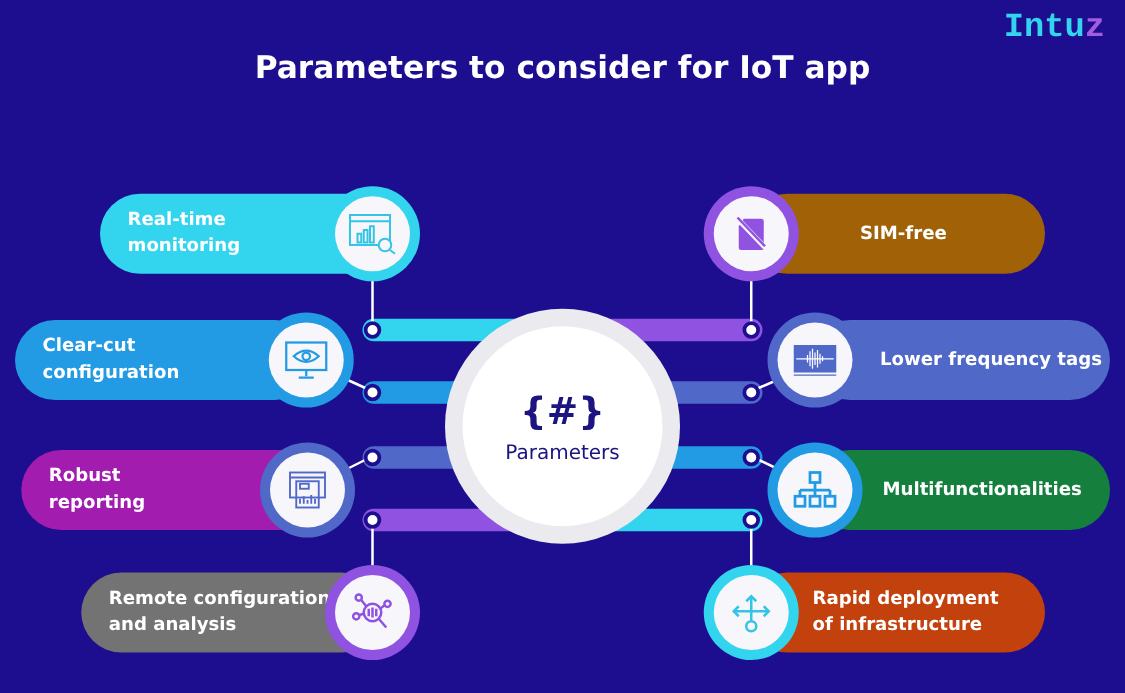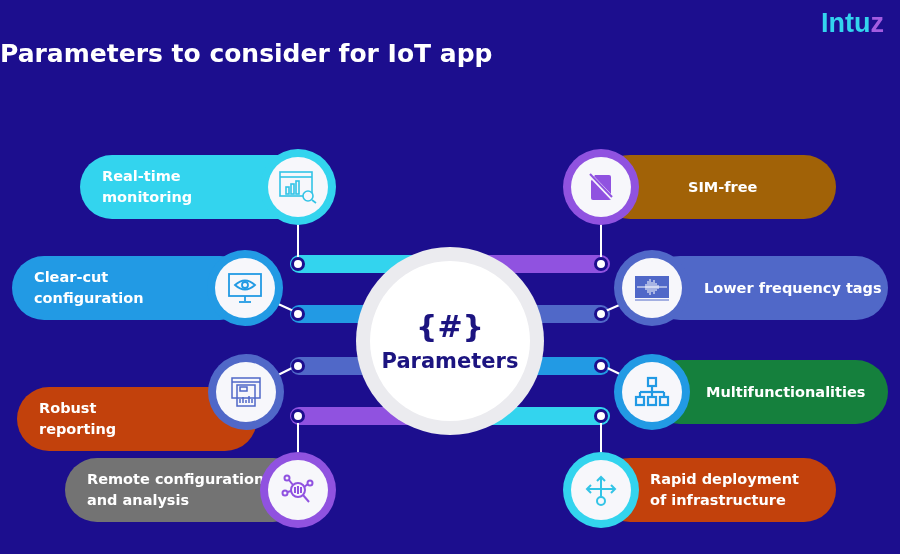--- a/index.html
+++ b/index.html
@@ -5,27 +5,28 @@
   * { box-sizing: border-box; margin: 0; padding: 0; }
   html, body { width: 900px; height: 554px; overflow: hidden; }
   body {
     background: #1c0e8e;
     font-family: "DejaVu Sans", "Liberation Sans", sans-serif;
     position: relative;
     color: #fff;
   }
   .logo {
     position: absolute; top: 8px; right: 16px;
-    font-family: Liberation Sans, sans-serif;
+    font-family: Liberation Mono, monospace;
     font-weight: bold; font-size: 27px; letter-spacing: 0px;
     color: #33d4ee;
   }
   .logo .z { color: #a35ce0; }
   .title {
     position: absolute; top: 34px; left: 0; width: 900px;
+    text-align: center;
     font-weight: bold; font-size: 25px; line-height: 40px;
     color: #fff;
   }
   .title div { white-space: nowrap; }
 
   
   .pill {
     position: absolute; height: 64px; border-radius: 32px;
     display: flex; align-items: center;
     font-weight: bold; font-size: 14.5px; line-height: 21px;
@@ -59,21 +60,21 @@
     width: 188px; height: 188px; border-radius: 50%;
     background: #ebebef;
     display: flex; align-items: center; justify-content: center;
   }
   .center-inner {
     width: 160px; height: 160px; border-radius: 50%;
     background: #fff;
     display: flex; flex-direction: column; align-items: center; justify-content: center;
   }
   .center-symbol { font-size: 30px; font-weight: bold; color: #1c1480; line-height: 36px; }
-  .center-label { font-size: 21px; font-weight: bold; color: #1c1480; margin-top: 4px; }
+  .center-label { font-size: 16px; font-weight: normal; color: #1c1480; margin-top: 4px; }
 
   svg { display: block; }
 </style>
 </head>
 <body>
 
 <div class="logo"><span>Intu</span><span class="z">z</span></div>
 
 <div class="title">
   <div>Parameters to consider for IoT app</div>
@@ -143,21 +144,21 @@
     <svg width="36" height="32" viewBox="0 0 36 32" fill="none" stroke="#229ae4" stroke-width="1.8">
       <rect x="2" y="2" width="32" height="22"></rect>
       <path d="M8 13 Q18 4 28 13 Q18 22 8 13Z"></path>
         <circle cx="18" cy="13" r="3"></circle>
       <line x1="18" y1="24" x2="18" y2="29"></line>
         <line x1="12" y1="30" x2="24" y2="30"></line>
     </svg>
   </div>
 </div>
 
-<div class="pill left" style="left:17px; top:360px; width:240px; background:#c2410c;margin-top:27px;">
+<div class="pill left" style="left:17px; top:360px; width:240px; background:#a21caf;">
   <span class="label">Robust
 reporting</span>
 </div>
 <div class="icon-circle" style="left:208px; top:354px; background:#5068c8;">
   <div class="inner">
     <svg width="32" height="32" viewBox="0 0 32 32" fill="none" stroke="#5068c8" stroke-width="1.5">
       <rect x="2" y="2" width="28" height="20"></rect>
       <line x1="2" y1="6" x2="30" y2="6"></line>
       <rect x="7" y="9" width="18" height="21"></rect>
       <rect x="10" y="11" width="7" height="4"></rect>

